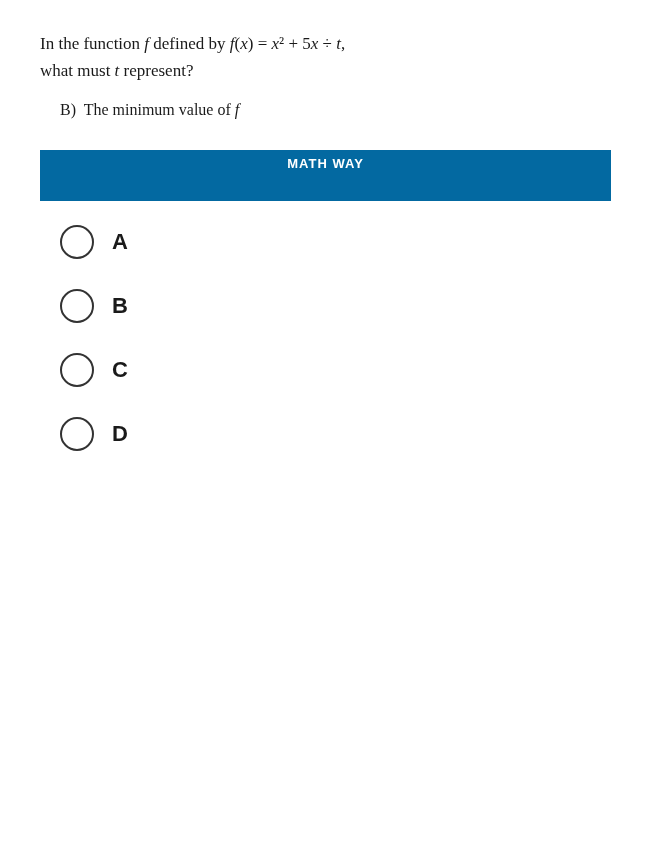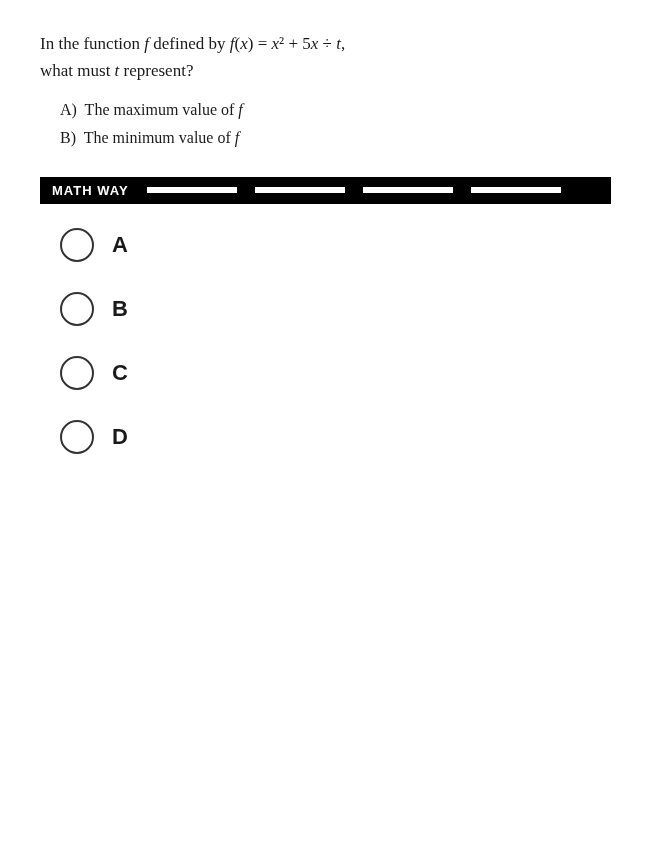--- a/index.html
+++ b/index.html
@@ -38,27 +38,28 @@
       line-height: 1.7;
       color: #1a1a1a;
     }
 
     .option-label {
       font-style: normal;
       margin-right: 4px;
     }
 
     .math-way-bar {
-      background: #000000;
+      background: #0369a1;
       color: #ffffff;
       display: flex;
       align-items: center;
       padding: 6px 12px;
       margin: 18px 0 24px 0;
       gap: 18px;
+      flex-direction: column;
     }
 
     .math-way-title {
       font-family: Arial, sans-serif;
       font-size: 13px;
       font-weight: 700;
       letter-spacing: 1px;
       white-space: nowrap;
       flex-shrink: 0;
     }
@@ -114,23 +115,20 @@
 <body>
 
 <div class="question-section">
   <div class="question-text">
     In the function <span class="italic-text">f</span> defined by <span class="italic-text">f</span>(<span class="italic-text">x</span>) = <span class="italic-text">x</span>² + 5<span class="italic-text">x</span> ÷ <span class="italic-text">t</span>,<br>
     what must <span class="italic-text">t</span> represent?
   </div>
 
   <ul class="options-list">
     <li>
-      <span class="option-label">A)</span> The maximum value of <span class="italic-text">f</span>
-    </li>
-    <li>
       <span class="option-label">B)</span> The minimum value of <span class="italic-text">f</span>
     </li>
   </ul>
 </div>
 
 <div class="math-way-bar">
   <span class="math-way-title">MATH WAY</span>
   <div class="bar-decorations">
     <div class="bar-segment"></div>
     <div class="bar-segment"></div>

